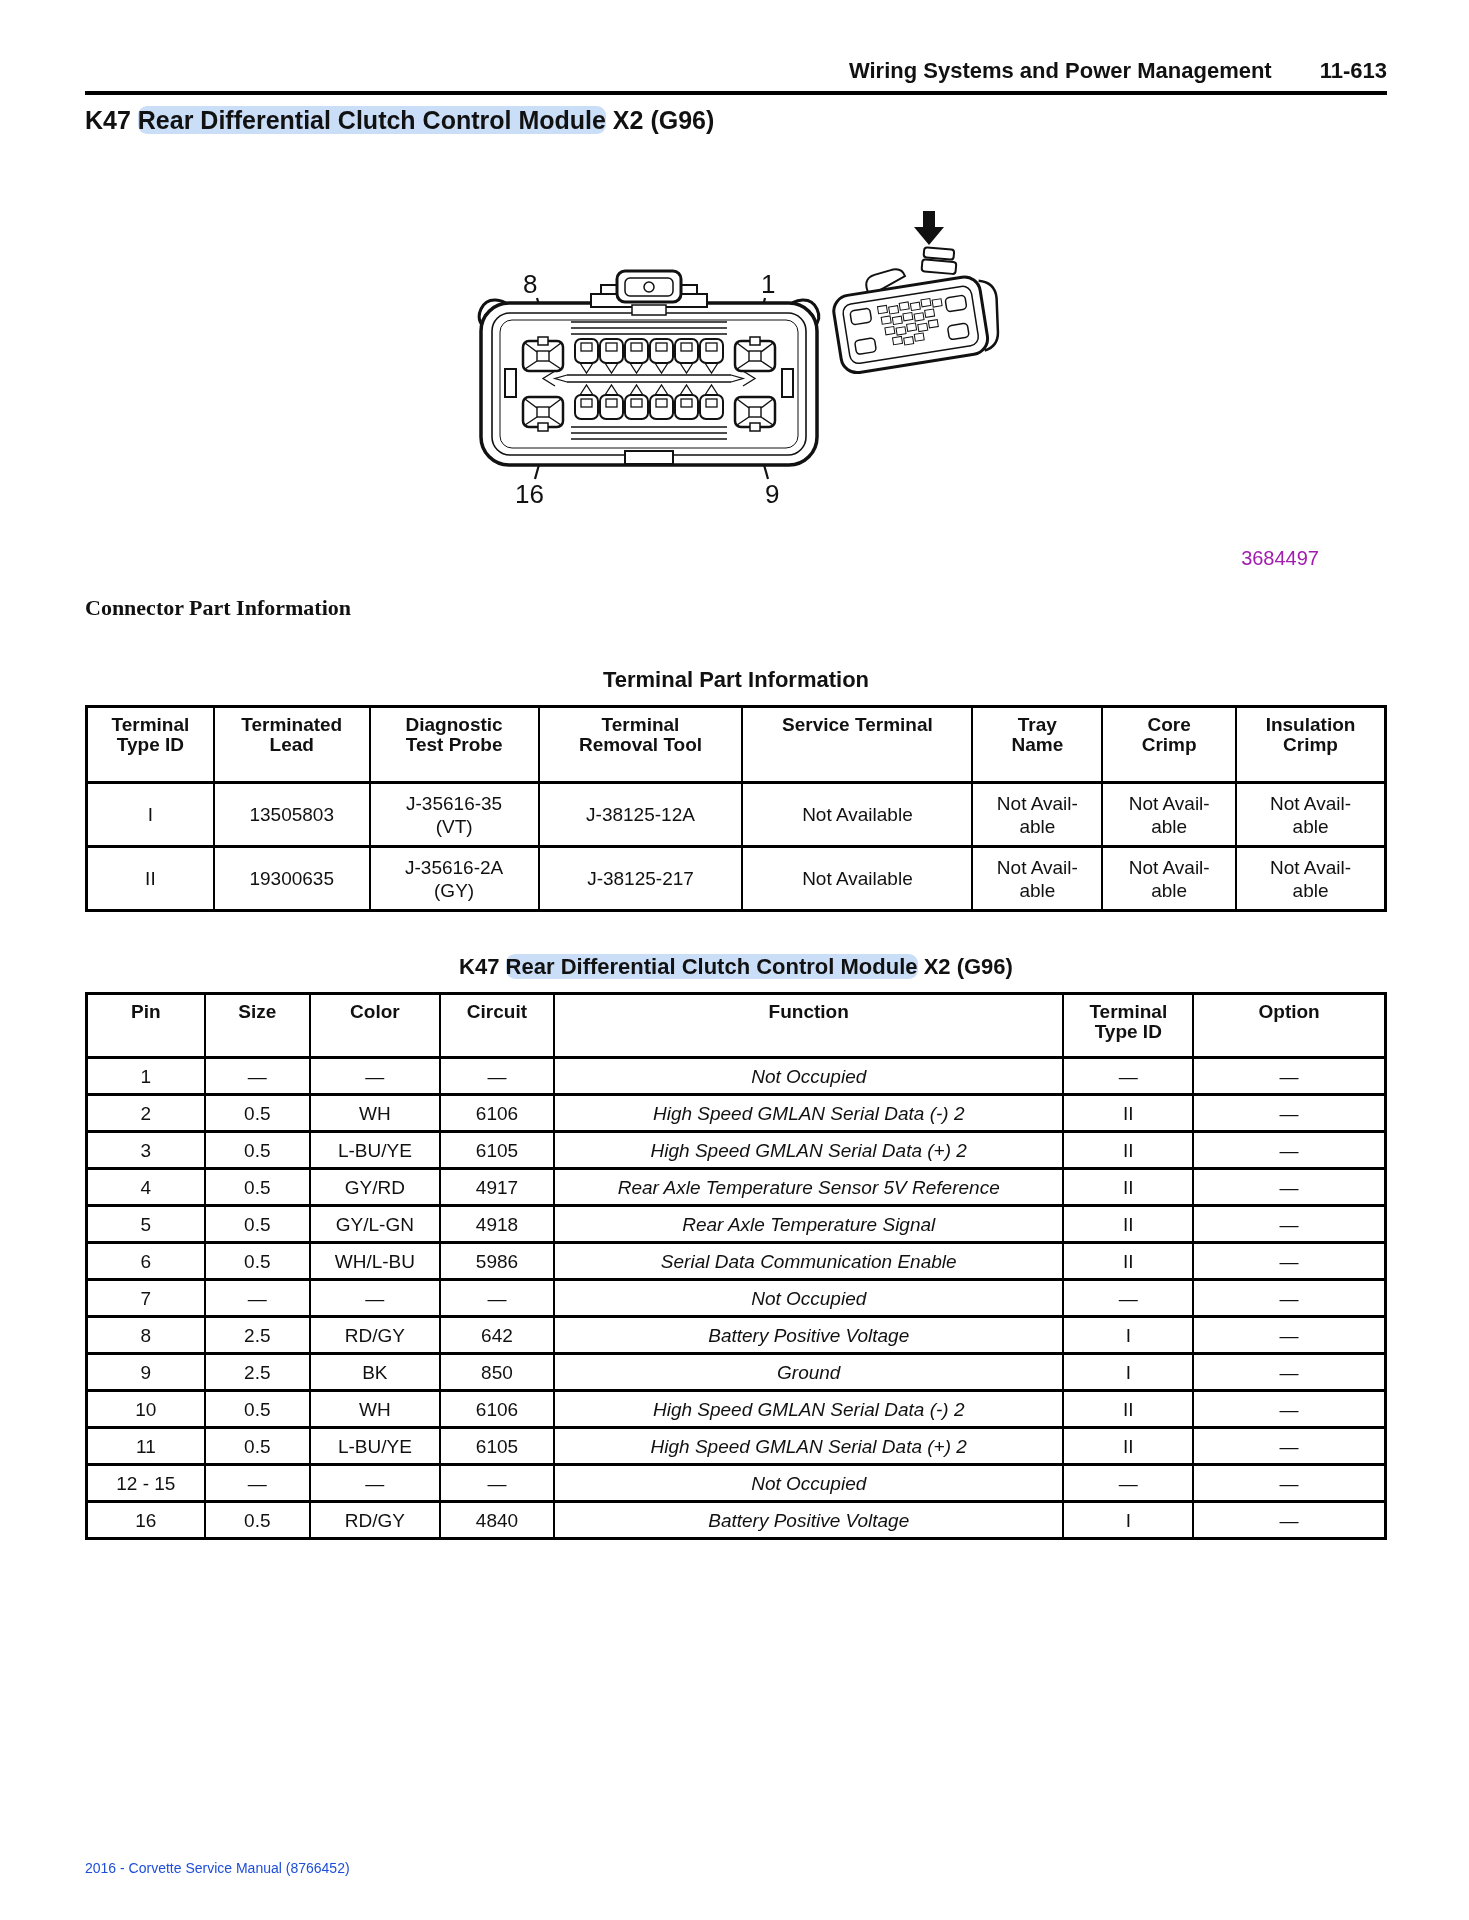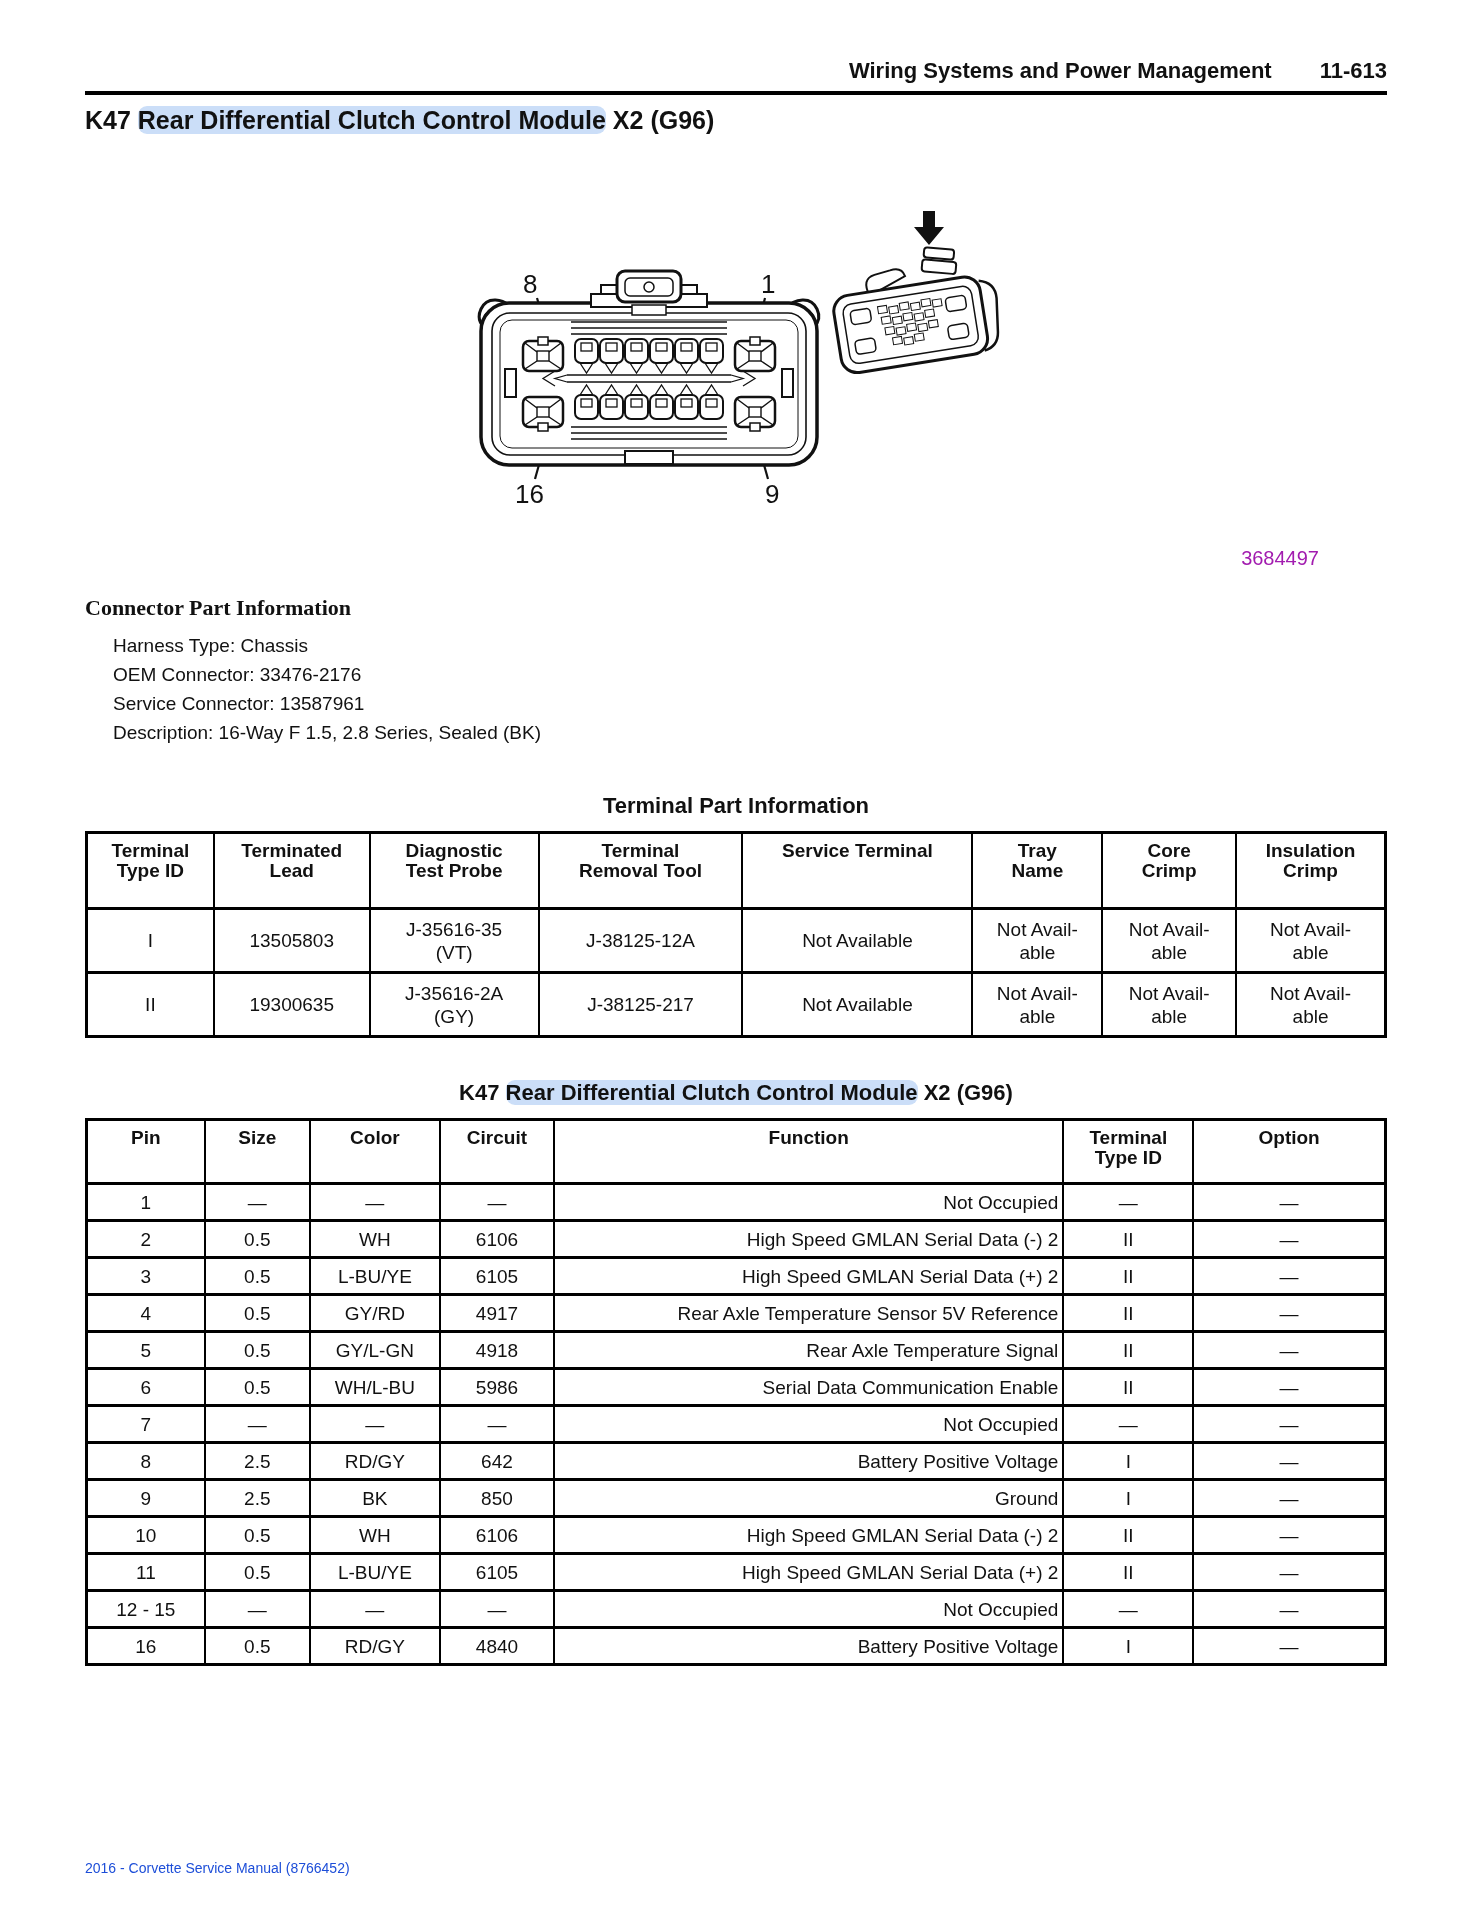--- a/index.html
+++ b/index.html
@@ -34,21 +34,21 @@
     border-left:2px solid #000; border-right:2px solid #000;
     border-top:3px solid #000; border-bottom:3px solid #000;
     font-size:19px; text-align:center; white-space:pre-line; padding:4px;
   }
   table.data th { vertical-align:top; font-weight:bold; line-height:20px; padding-top:7px; }
   table.data td { vertical-align:middle; line-height:23px; }
   .terminal-table th { height:76px; }
   .terminal-table td { height:64px; }
   .pin-table th { height:64px; }
   .pin-table td { height:37px; }
-  .pin-table td:nth-child(5) { text-align:right; padding-left:4px; }
+  .pin-table td:nth-child(5) { text-align:center; padding-left:4px;font-style:italic; }
 
   .doc-footer { position:absolute; left:85px; bottom:44px; font-size:14px; color:#1d4ed8; }
 
   .fw { fill:#fff; stroke:#111; }
   .ln { fill:none; stroke:#111; }
   .figure-svg text { fill:#111; font-family:"Liberation Sans", sans-serif; font-size:26px; }
 </style>
 </head>
 <body>
 
@@ -227,26 +227,20 @@
               <rect x="67" y="97" width="9" height="7"></rect>
               <rect x="78" y="95" width="9" height="7"></rect>
           </g>
         </g>
       </g>
     </svg>
     <div class="figure-number">3684497</div>
   </div>
 
   <div class="section-heading">Connector Part Information</div>
-  <div class="info-lines">
-      <div>Harness Type: Chassis</div>
-      <div>OEM Connector: 33476-2176</div>
-      <div>Service Connector: 13587961</div>
-      <div>Description: 16-Way F 1.5, 2.8 Series, Sealed (BK)</div>
-    </div>
 
   <div class="table-title">Terminal Part Information</div>
   <table class="data terminal-table">
     <colgroup>
       <col style="width:9.8%">
         <col style="width:12%">
         <col style="width:13%">
         <col style="width:15.7%">
       <col style="width:17.7%">
         <col style="width:10%">

